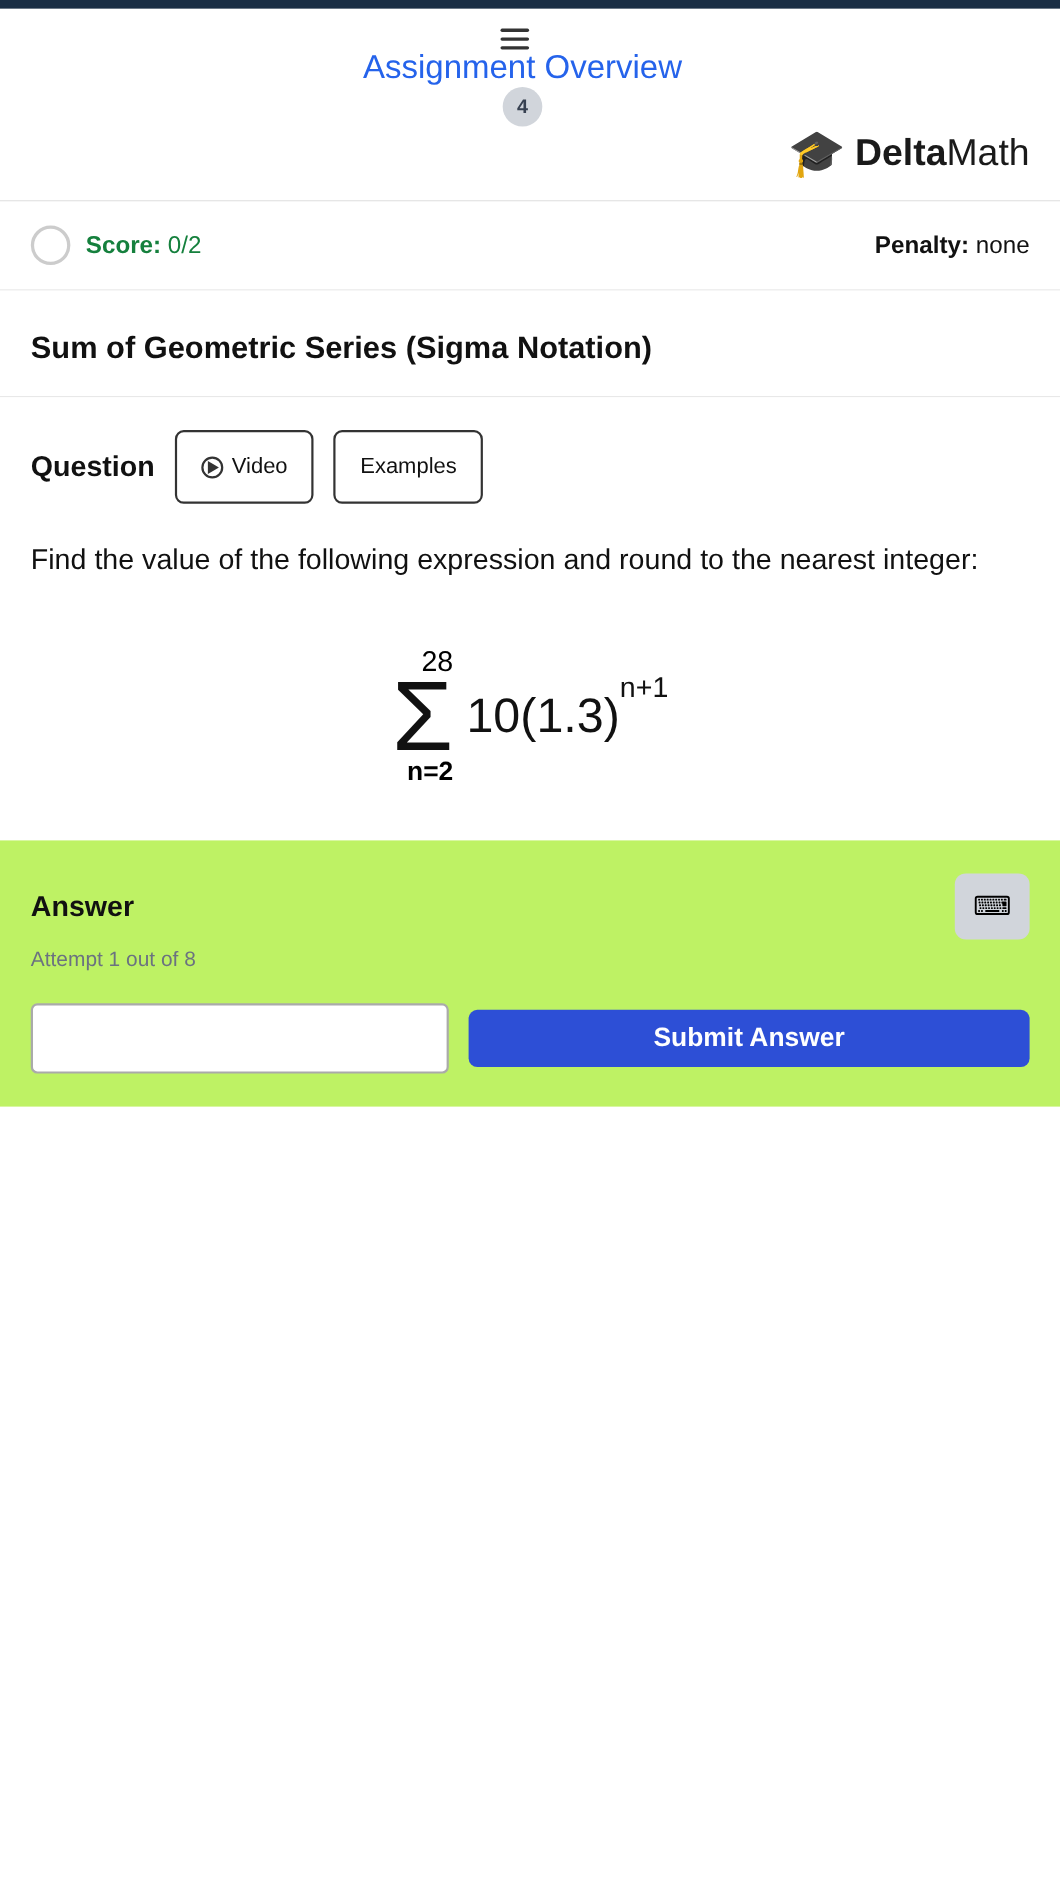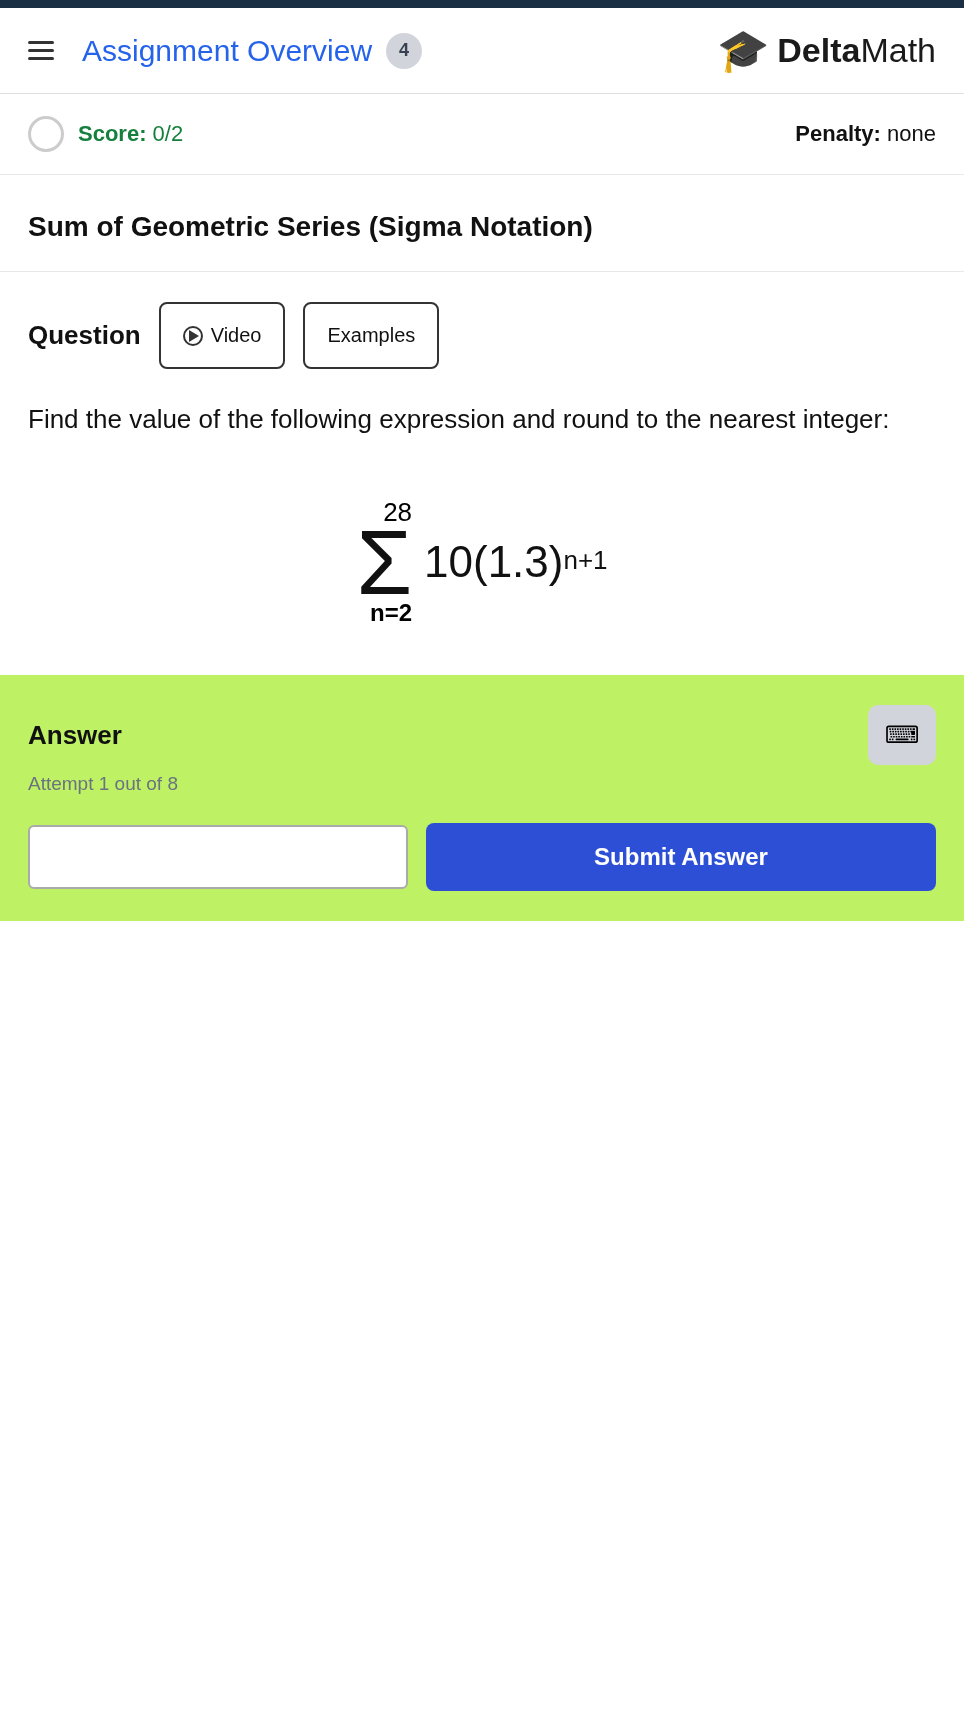--- a/index.html
+++ b/index.html
@@ -18,20 +18,21 @@
       height: 8px;
       width: 100%;
     }
 
     .header {
       display: flex;
       align-items: center;
       padding: 18px 28px;
       border-bottom: 1px solid #e0e0e0;
       background: #fff;
+      flex-direction: column;
     }
 
     .hamburger-icon {
       display: flex;
       flex-direction: column;
       gap: 5px;
       cursor: pointer;
       margin-right: 28px;
     }
     .hamburger-icon span {
@@ -222,21 +223,21 @@
     .sigma-lower {
       font-size: 24px;
       font-weight: 700;
       margin-top: 2px;
     }
 
     .sigma-expression {
       font-size: 44px;
       color: #111;
       display: flex;
-      align-items: flex-end;
+      align-items: flex-start;
       gap: 0;
     }
 
     .sigma-base {
       font-size: 44px;
     }
 
     .sigma-exponent {
       font-size: 26px;
       vertical-align: super;
@@ -296,21 +297,21 @@
       border: 2px solid #aaa;
       border-radius: 6px;
       background: #fff;
       font-size: 22px;
       padding: 0 14px;
       outline: none;
     }
 
     .submit-btn {
       flex: 1;
-      height: 68px;
+      height: 52px;
       background: #2d4fd6;
       color: #fff;
       border: none;
       border-radius: 8px;
       font-size: 24px;
       font-weight: 600;
       cursor: pointer;
     }
   </style>
 </head>

